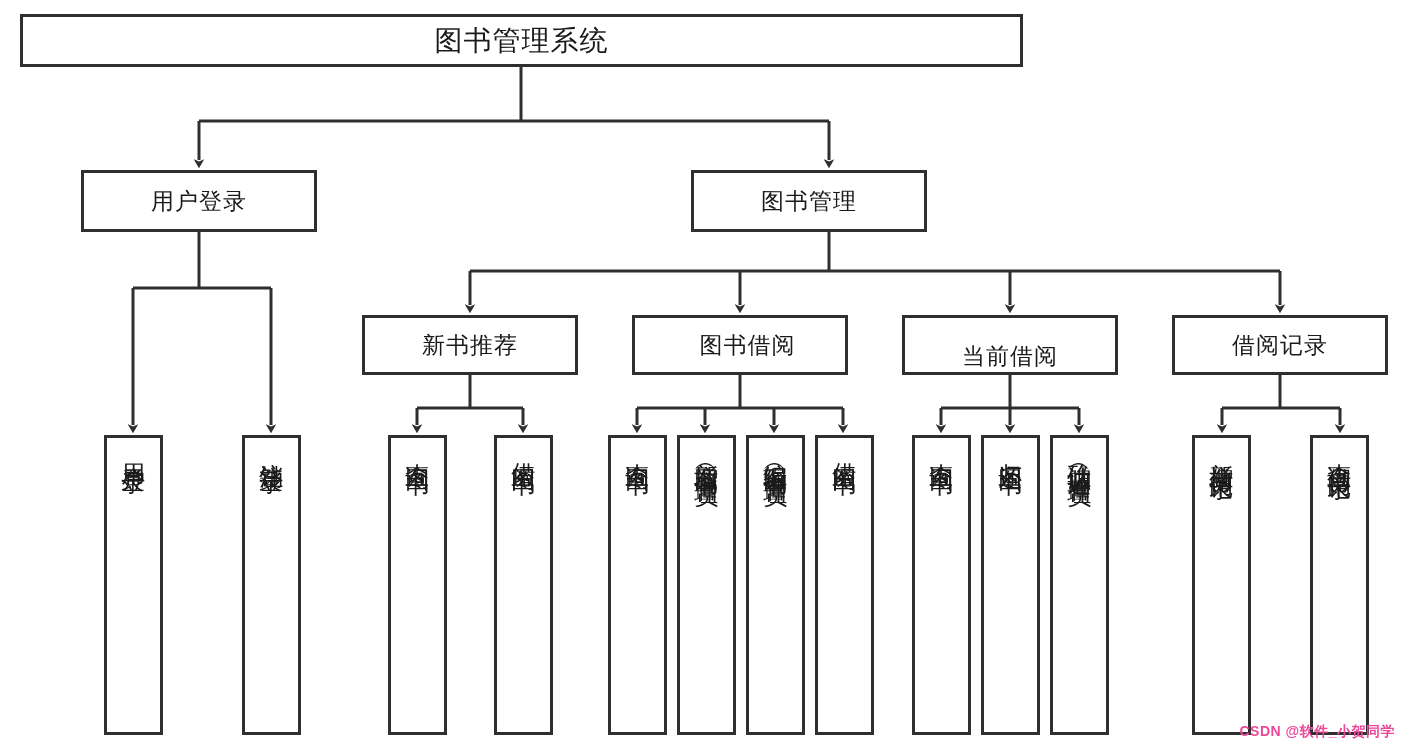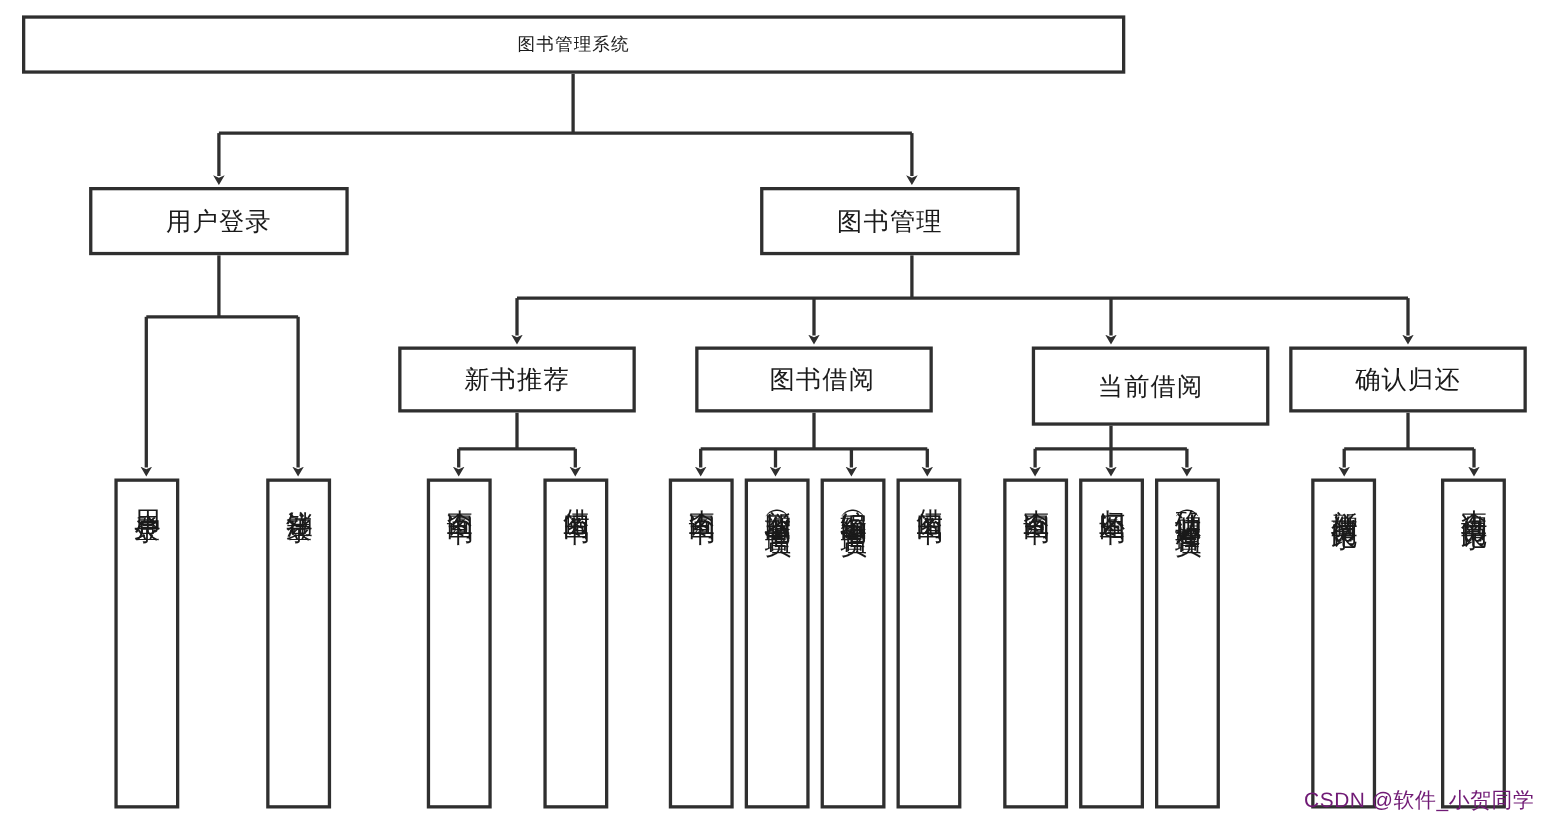--- a/index.html
+++ b/index.html
@@ -44,30 +44,31 @@
   .node.v .vtext{
     writing-mode:vertical-rl;
     text-orientation:upright;
     font-size:24px;
     line-height:1.22;
     letter-spacing:3px;
     white-space:nowrap;
     display:block;
   }
   .node.root{
-    font-size:16px;
+    font-size:28px;
   }
   #watermark{
     position:absolute;
     right:10px;bottom:6px;
-    font-size:19px;
-    color:#701a75;
+    font-size:14px;
+    color:#ec4899;
     letter-spacing:0.5px;
     z-index:5;
     white-space:nowrap;
+    font-weight:bold;
   }
 </style>
 </head>
 <body>
 
 <div id="canvas">
 
   <svg id="edges" viewBox="0 0 1405 747" width="1405" height="747" xmlns="http://www.w3.org/2000/svg">
     <defs>
       <marker id="arrow" viewBox="0 0 12 14" refX="1" refY="7" markerWidth="9" markerHeight="11" orient="auto-start-reverse" markerUnits="userSpaceOnUse">
@@ -130,25 +131,25 @@
   <div class="node h" style="left:691px;top:170px;width:236px;height:62px;">
     <span>图书管理</span>
   </div>
 
   <div class="node h" style="left:362px;top:315px;width:216px;height:60px;text-align:center;">
     <span>新书推荐</span>
   </div>
   <div class="node h" style="left:632px;top:315px;width:216px;height:60px;padding-left:15px;">
     <span>图书借阅</span>
   </div>
-  <div class="node h" style="left:938px;top:315px;width:216px;height:72px;">
+  <div class="node h" style="left:902px;top:315px;width:216px;height:60px;align-items:flex-end;">
     <span>当前借阅</span>
   </div>
   <div class="node h" style="left:1172px;top:315px;width:216px;height:60px;">
-    <span>确认归还</span>
+    <span>借阅记录</span>
   </div>
 
   <div class="node v" style="left:104px;top:435px;width:59px;height:300px;">
     <span class="vtext">用户登录</span>
   </div>
   <div class="node v" style="left:242px;top:435px;width:59px;height:300px;">
     <span class="vtext">注销登录</span>
   </div>
 
   <div class="node v" style="left:388px;top:435px;width:59px;height:300px;">

